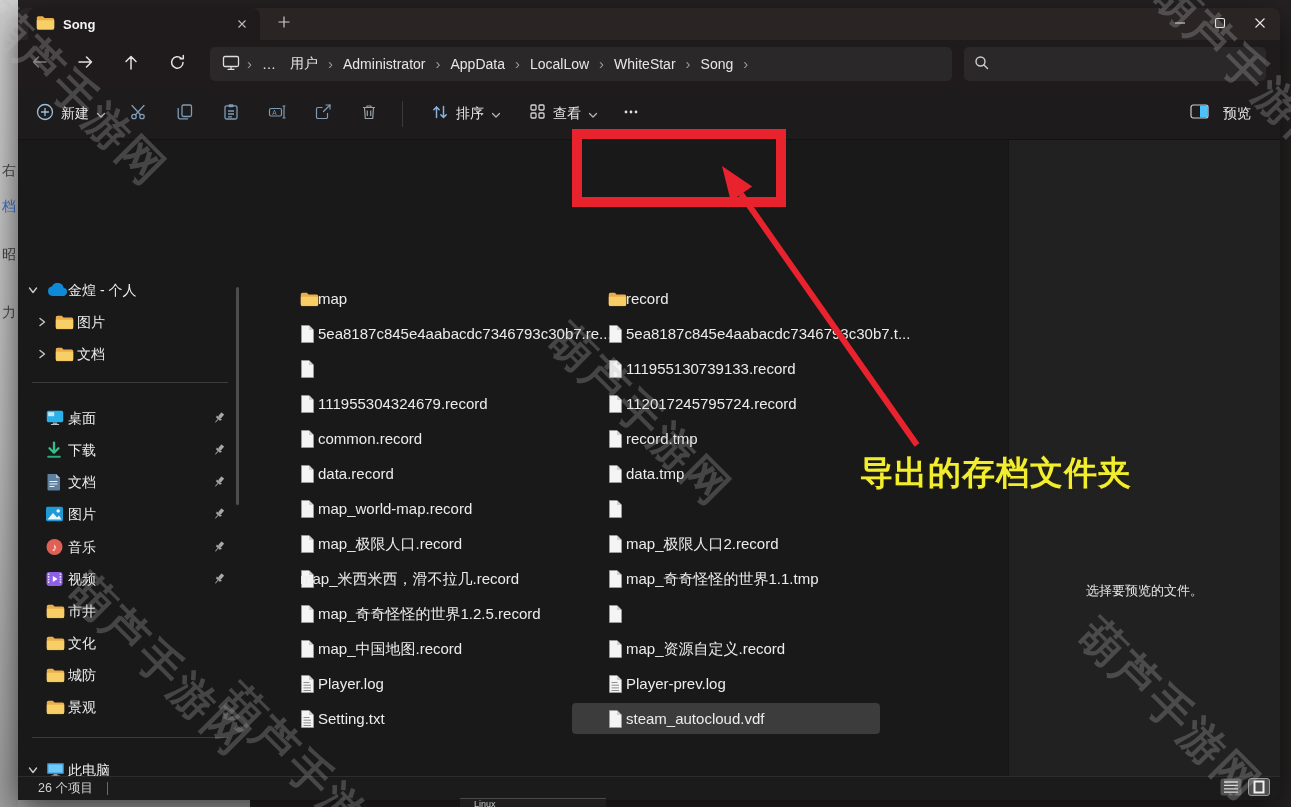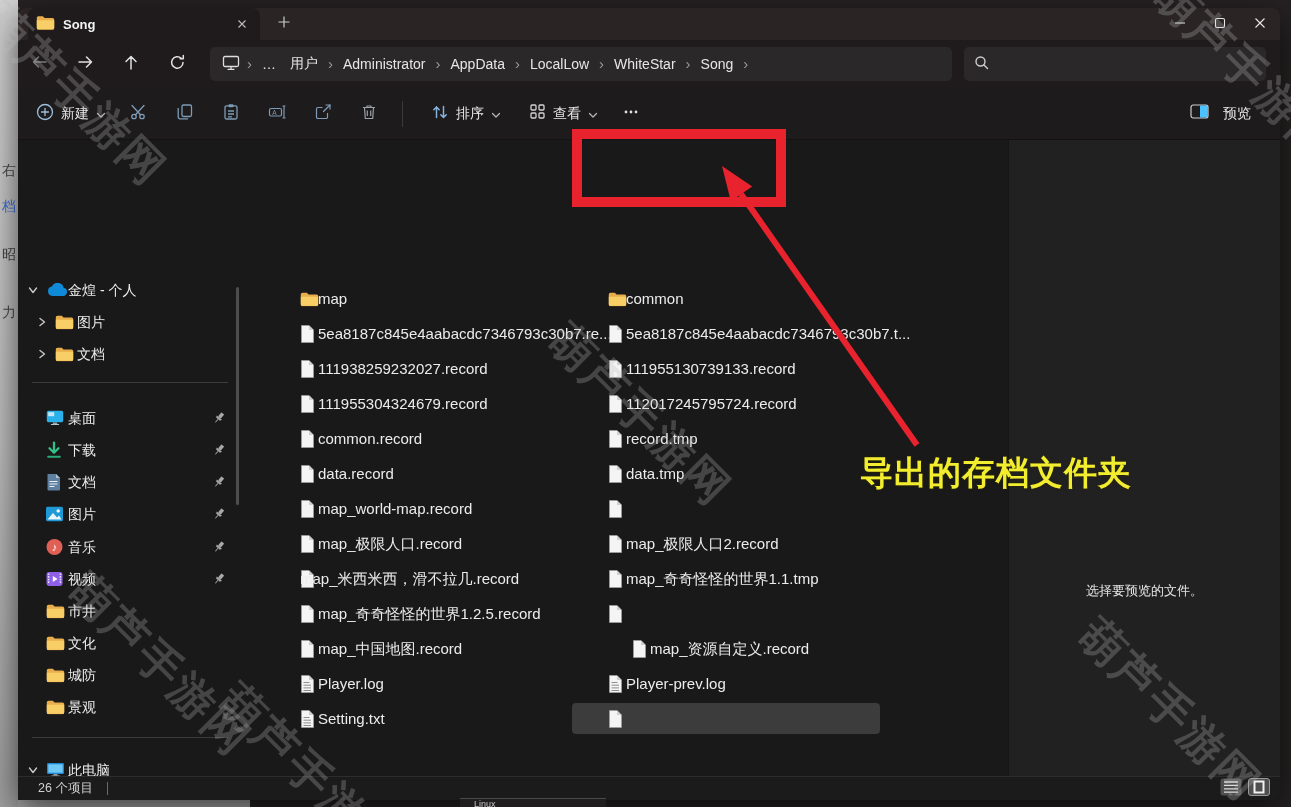--- a/index.html
+++ b/index.html
@@ -554,21 +554,20 @@
             </span>
             <span class="file-label" style="left: 26px;">5ea8187c845e4aabacdc7346793c30b7.re...</span>
           </div>
           <div class="file-row" style="left: 274px; top: 213px; width: 272px;">
             <span class="ic" style="left: 8px;">
               <svg width="15" height="19" viewBox="0 0 15 19">
                 <path d="M1.5 1H9l4.5 4.5V18h-12z" fill="#f4f4f4" stroke="#9e9e9e" stroke-width="0.8"></path>
                 <path d="M9 1l4.5 4.5H9z" fill="#cfcfcf"></path>
               </svg>
             </span>
-            <span class="file-label" style="left: 26px;">111938259232027.record</span>
           </div>
           <div class="file-row" style="left: 274px; top: 248px; width: 272px;">
             <span class="ic" style="left: 8px;">
               <svg width="15" height="19" viewBox="0 0 15 19">
                 <path d="M1.5 1H9l4.5 4.5V18h-12z" fill="#f4f4f4" stroke="#9e9e9e" stroke-width="0.8"></path>
                 <path d="M9 1l4.5 4.5H9z" fill="#cfcfcf"></path>
               </svg>
             </span>
             <span class="file-label" style="left: 26px;">111955304324679.record</span>
           </div>
@@ -659,21 +658,21 @@
             </span>
             <span class="file-label" style="left: 26px;">Setting.txt</span>
           </div>
           <div class="file-row" style="left: 554px; top: 143px; width: 308px;">
             <span class="ic" style="left: 36px;">
               <svg width="19" height="15" viewBox="0 0 19 15">
                 <path d="M0.8 2.8a1.6 1.6 0 0 1 1.6-1.6h4.4l1.8 1.8h8a1.6 1.6 0 0 1 1.6 1.6v8.6a1.6 1.6 0 0 1-1.6 1.6H2.4a1.6 1.6 0 0 1-1.6-1.6z" fill="#e9ae4b"></path>
                 <path d="M0.8 5.2h17.4v7.4a1.6 1.6 0 0 1-1.6 1.6H2.4a1.6 1.6 0 0 1-1.6-1.6z" fill="#f7cf66"></path>
               </svg>
             </span>
-            <span class="file-label" style="left: 54px;">common</span>
+            <span class="file-label" style="left: 54px;">record</span>
           </div>
           <div class="file-row" style="left: 554px; top: 178px; width: 308px;">
             <span class="ic" style="left: 36px;">
               <svg width="15" height="19" viewBox="0 0 15 19">
                 <path d="M1.5 1H9l4.5 4.5V18h-12z" fill="#f4f4f4" stroke="#9e9e9e" stroke-width="0.8"></path>
                 <path d="M9 1l4.5 4.5H9z" fill="#cfcfcf"></path>
               </svg>
             </span>
             <span class="file-label" style="left: 54px;">5ea8187c845e4aabacdc7346793c30b7.t...</span>
           </div>
@@ -740,21 +739,21 @@
             <span class="file-label" style="left: 54px;">map_奇奇怪怪的世界1.1.tmp</span>
           </div>
           <div class="file-row" style="left: 554px; top: 458px; width: 308px;">
             <span class="ic" style="left: 36px;">
               <svg width="15" height="19" viewBox="0 0 15 19">
                 <path d="M1.5 1H9l4.5 4.5V18h-12z" fill="#f4f4f4" stroke="#9e9e9e" stroke-width="0.8"></path>
                 <path d="M9 1l4.5 4.5H9z" fill="#cfcfcf"></path>
               </svg>
             </span>
           </div>
-          <div class="file-row" style="left: 578px; top: 493px; width: 308px;">
+          <div class="file-row" style="left: 554px; top: 493px; width: 308px;">
             <span class="ic" style="left: 36px;">
               <svg width="15" height="19" viewBox="0 0 15 19">
                 <path d="M1.5 1H9l4.5 4.5V18h-12z" fill="#f4f4f4" stroke="#9e9e9e" stroke-width="0.8"></path>
                 <path d="M9 1l4.5 4.5H9z" fill="#cfcfcf"></path>
               </svg>
             </span>
             <span class="file-label" style="left: 54px;">map_资源自定义.record</span>
           </div>
           <div class="file-row" style="left: 554px; top: 528px; width: 308px;">
             <span class="ic" style="left: 36px;">
@@ -768,20 +767,21 @@
             </span>
             <span class="file-label" style="left: 54px;">Player-prev.log</span>
           </div>
           <div class="file-row selected" style="left: 554px; top: 563px; width: 308px;">
             <span class="ic" style="left: 36px;">
               <svg width="15" height="19" viewBox="0 0 15 19">
                 <path d="M1.5 1H9l4.5 4.5V18h-12z" fill="#f4f4f4" stroke="#9e9e9e" stroke-width="0.8"></path>
                 <path d="M9 1l4.5 4.5H9z" fill="#cfcfcf"></path>
               </svg>
             </span>
+            <span class="file-label" style="left: 54px;">steam_autocloud.vdf</span>
           </div>
         </div>
       <div id="preview-pane">
         <div id="preview-empty">选择要预览的文件。</div>
       </div>
     </div>
 
     <div id="statusbar">
       <span id="status-count">26 个项目</span>
       <div id="status-pipe"></div>

